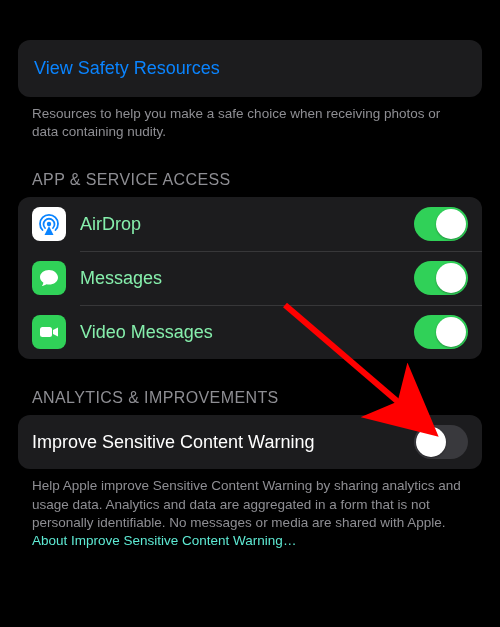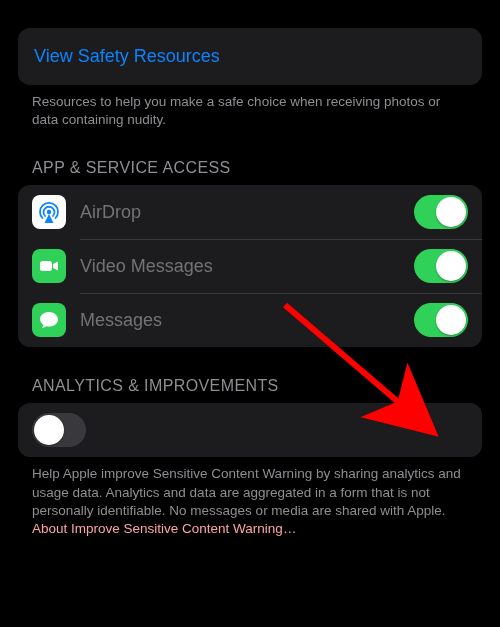--- a/index.html
+++ b/index.html
@@ -40,21 +40,21 @@
       font-size: 18px;
       padding: 18px 16px;
     }
     .footer-text {
       color: #8e8e93;
       font-size: 13.5px;
       line-height: 1.35;
       padding: 8px 14px 0 14px;
     }
     .footer-text a {
-      color: #fca5a5;
+      color: #5eead4;
       text-decoration: none;
     }
     .header-text {
       color: #8e8e93;
       font-size: 16px;
       letter-spacing: 0.4px;
       padding: 0 14px 8px 14px;
       text-transform: uppercase;
     }
     .app-icon {
@@ -63,21 +63,21 @@
       border-radius: 8px;
       margin-right: 14px;
       flex-shrink: 0;
       display: flex;
       align-items: center;
       justify-content: center;
     }
     .label {
       flex: 1;
       font-size: 18px;
-      color: #737373;
+      color: #86efac;
     }
     .label-big {
       flex: 1;
       font-size: 18px;
       color: #fff;
       padding-right: 8px;
     }
     
     .switch {
       width: 54px;
@@ -110,21 +110,21 @@
       top: 280px;
       left: 250px;
       width: 220px;
       height: 180px;
     }
     .section-spacer { height: 30px; }
   </style>
 </head>
 <body>
 
-<div class="section" style="margin-top:28px;">
+<div class="section" style="margin-top:40px;">
   <div class="group">
     <div class="row link-row">
       <span>View Safety Resources</span>
     </div>
   </div>
   <div class="footer-text">Resources to help you make a safe choice when receiving photos or data containing nudity.</div>
 </div>
 
 <div class="section-spacer"></div>
 <div class="header-text">APP &amp; SERVICE ACCESS</div>
@@ -141,50 +141,51 @@
         <path d="M13 15 L8.5 24 L17.5 24 Z" fill="#0a84ff"></path>
       </svg>
     </div>
     <span class="label">AirDrop</span>
     <div class="switch on">
         <div class="knob"></div>
       </div>
   </div>
 
   <div class="row">
+    <div class="app-icon messages-bg">
+      <svg width="26" height="26" viewBox="0 0 26 26">
+        <path d="M13 5c-5 0-9 3.2-9 7.1 0 2.3 1.3 4.3 3.4 5.6-.2 1.1-.8 2.5-1.6 3.3 1.7-.1 3.6-.9 4.8-1.7 .8.2 1.6.3 2.4.3 5 0 9-3.2 9-7.1S18 5 13 5z" fill="#fff"></path>
+      </svg>
+    </div>
+    <span class="label">Messages</span>
+    <div class="switch on">
+        <div class="knob"></div>
+      </div>
+  </div>
+
+  <div class="row">
     <div class="app-icon video-bg">
       <svg width="26" height="26" viewBox="0 0 26 26">
         <rect x="4" y="8" width="12" height="10" rx="2.5" fill="#fff"></rect>
         <path d="M17 11 L22 8.5 L22 17.5 L17 15 Z" fill="#fff"></path>
       </svg>
     </div>
     <span class="label">Video Messages</span>
     <div class="switch on">
         <div class="knob"></div>
       </div>
   </div>
 
-  <div class="row">
-    <div class="app-icon messages-bg">
-      <svg width="26" height="26" viewBox="0 0 26 26">
-        <path d="M13 5c-5 0-9 3.2-9 7.1 0 2.3 1.3 4.3 3.4 5.6-.2 1.1-.8 2.5-1.6 3.3 1.7-.1 3.6-.9 4.8-1.7 .8.2 1.6.3 2.4.3 5 0 9-3.2 9-7.1S18 5 13 5z" fill="#fff"></path>
-      </svg>
-    </div>
-    <span class="label">Messages</span>
-    <div class="switch on">
-        <div class="knob"></div>
-      </div>
-  </div>
-
 </div>
 
 <div class="section-spacer"></div>
 <div class="header-text">ANALYTICS &amp; IMPROVEMENTS</div>
 <div class="group">
   <div class="row">
+    <span class="label-big">Improve Sensitive Content Warning</span>
     <div class="switch off">
         <div class="knob"></div>
       </div>
   </div>
 </div>
 <div class="footer-text">
   <span>Help Apple improve Sensitive Content Warning by sharing analytics and usage data. Analytics and data are aggregated in a form that is not personally identifiable. No messages or media are shared with Apple. </span><a href="#">About Improve Sensitive Content Warning…</a>
 </div>
 
 <svg class="arrow-svg" viewBox="0 0 220 180">

